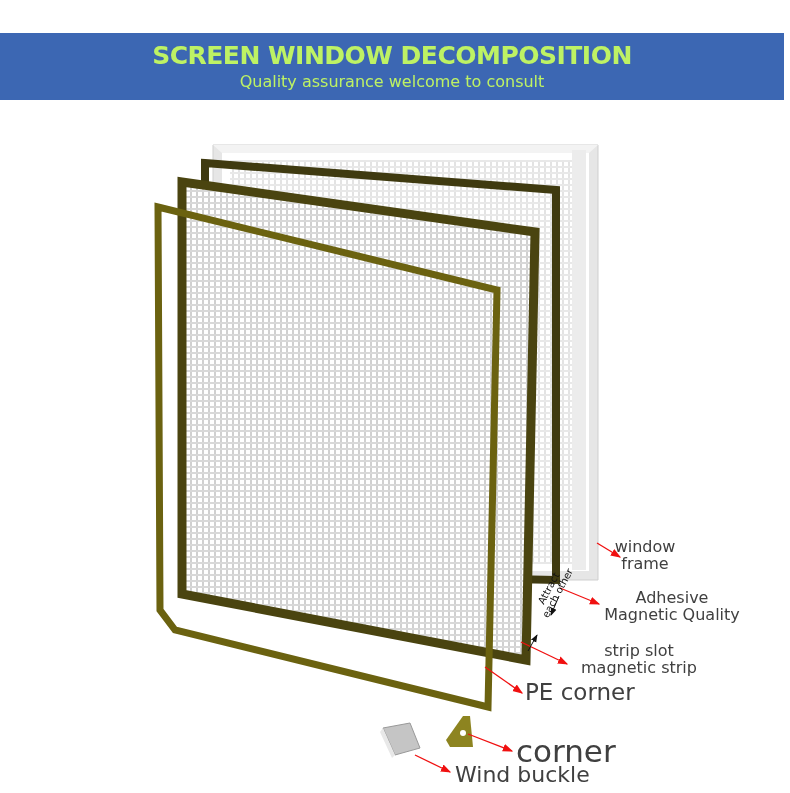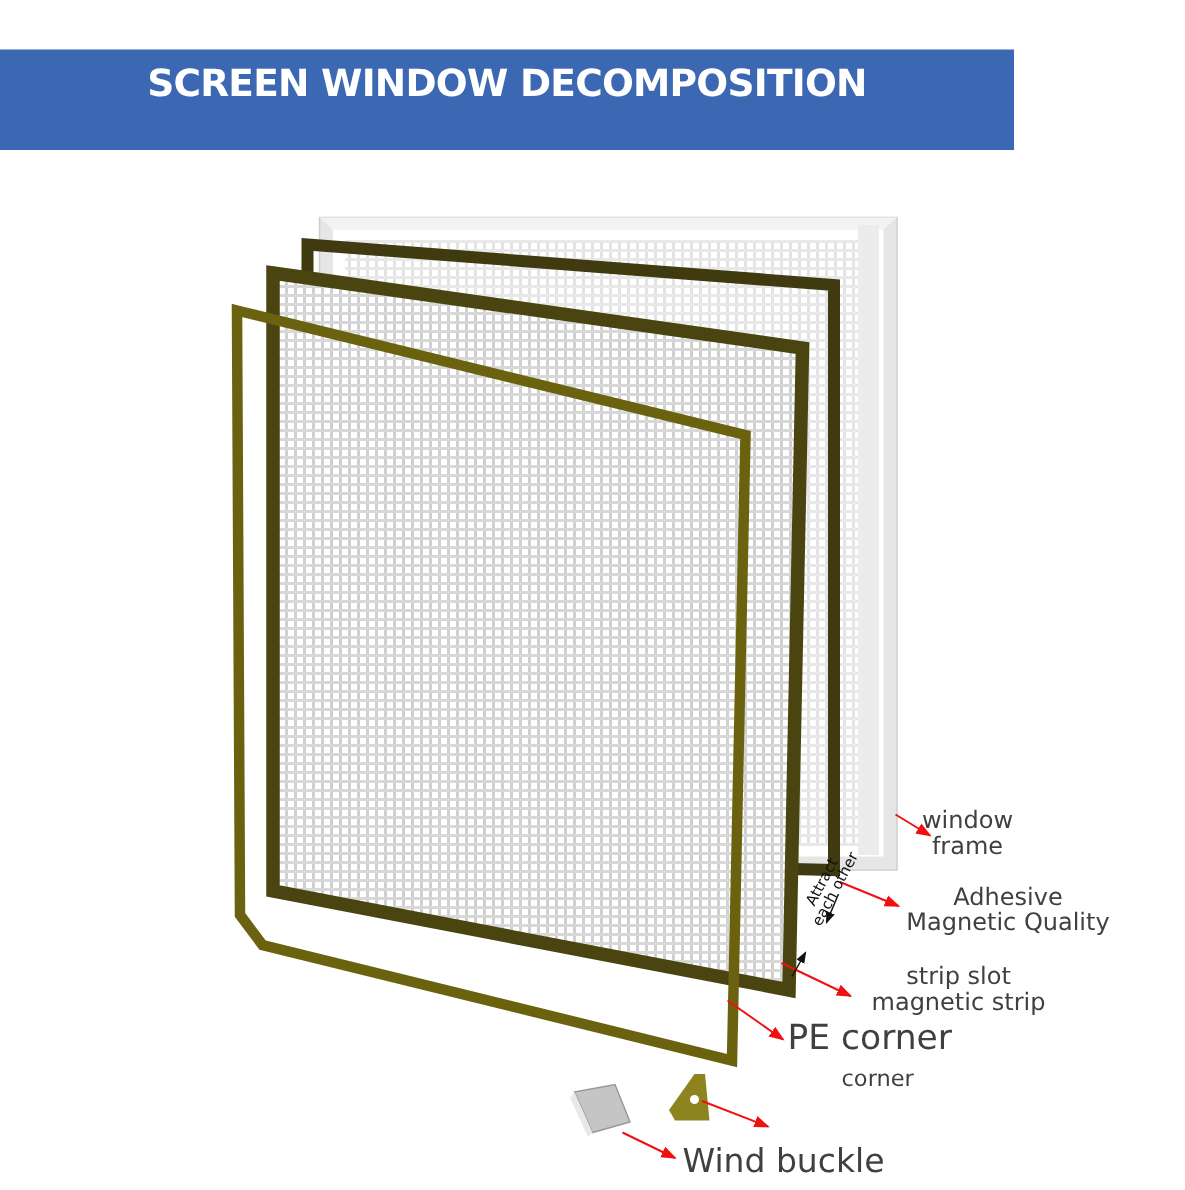--- a/index.html
+++ b/index.html
@@ -1,34 +1,35 @@
 <!DOCTYPE html>
 <html><head>
 <meta charset="utf-8">
 <style>
   html, body { margin:0; padding:0; background:#ffffff; }
   body { width:790px; height:793px; position:relative; overflow:hidden; font-family:"Liberation Sans", sans-serif; }
-  .banner { position:absolute; left:0; top:33px; width:676px; height:67px; background:#3c67b3; text-align:center; color:#ffffff; }
+  .banner { position:absolute; left:0; top:33px; width:784px; height:67px; background:#3c67b3; text-align:center; color:#bef264; }
   .banner-title { font-family:"DejaVu Sans", sans-serif; font-weight:bold; font-size:25px; letter-spacing:-0.5px; position:absolute; left:0; right:0; top:8px; line-height:30px; }
   .banner-sub { font-family:"DejaVu Sans", sans-serif; font-size:16px; position:absolute; left:0; right:0; top:39px; line-height:20px; }
   svg.art { position:absolute; left:0; top:0; }
   .label { position:absolute; color:#404040; font-family:"DejaVu Sans", sans-serif; text-align:center; line-height:1.05; white-space:nowrap; }
   .l-window { left:605px; top:539px; font-size:16px; width:80px; }
   .l-adhesive { left:600px; top:590px; font-size:16px; width:144px; }
   .l-card { left:570px; top:643px; font-size:16px; width:138px; }
   .l-pe { left:525px; top:680px; font-size:23px; }
-  .l-corner { left:516px; top:712px; font-size:15px;margin-left:45px; }
+  .l-corner { left:516px; top:735px; font-size:31px; }
   .l-wind { left:455px; top:763px; font-size:22px; }
   .attract { position:absolute; left:532px; top:610px; font-size:10px; color:#111; transform:rotate(-62deg); transform-origin:left top; line-height:10px; text-align:center; font-family:"DejaVu Sans", sans-serif; }
 </style>
 </head>
 <body>
 
 <div class="banner">
   <div class="banner-title">SCREEN WINDOW DECOMPOSITION</div>
+  <div class="banner-sub">Quality assurance welcome to consult</div>
 </div>
 
 <svg class="art" width="790" height="793" viewBox="0 0 790 793">
   <defs>
     <pattern id="mesh" width="6" height="6" patternUnits="userSpaceOnUse">
       <rect width="6" height="6" fill="#f4f4f4"></rect>
       <rect x="0" y="0" width="4" height="4" fill="#ffffff"></rect>
       <rect x="4" y="0" width="2" height="6" fill="#d0d0d0"></rect>
       <rect x="0" y="4" width="6" height="2" fill="#d8d8d8"></rect>
     </pattern>

